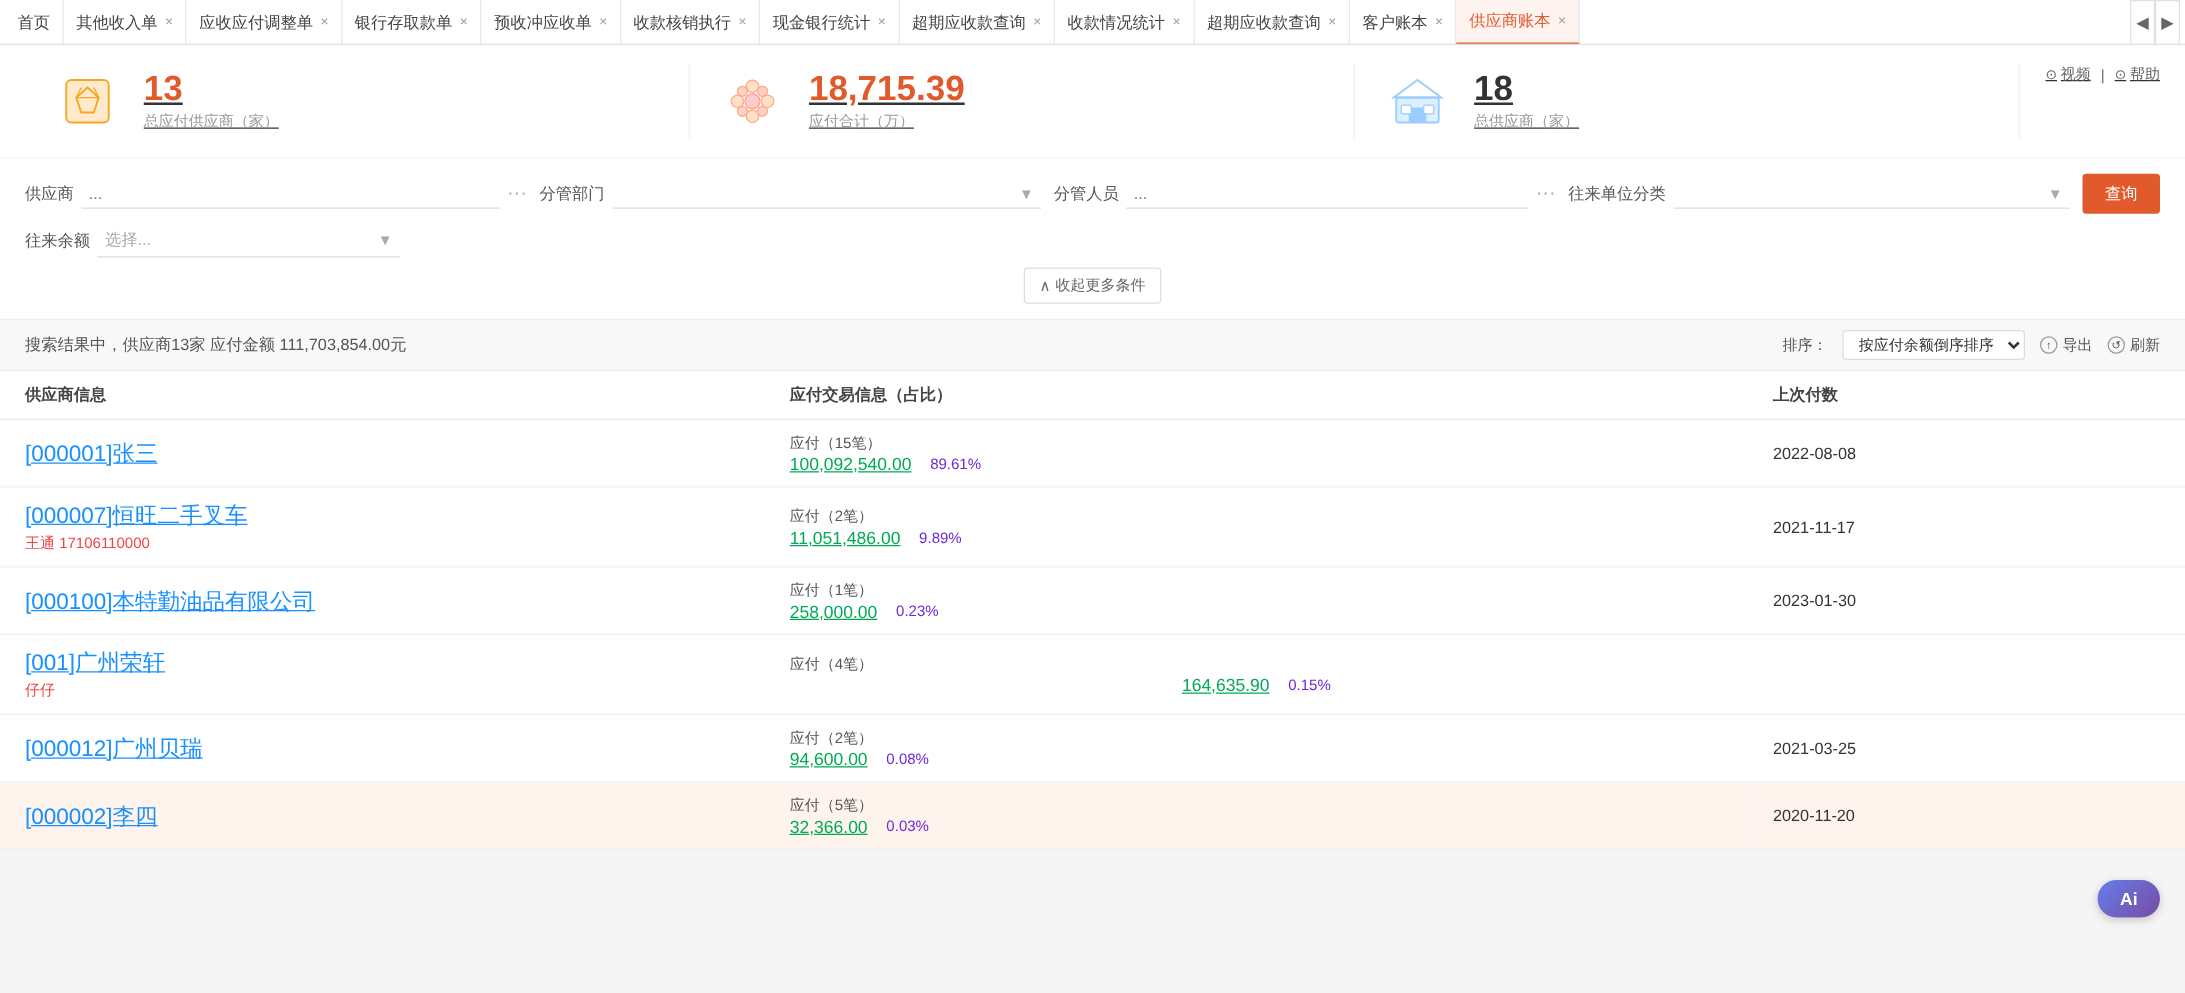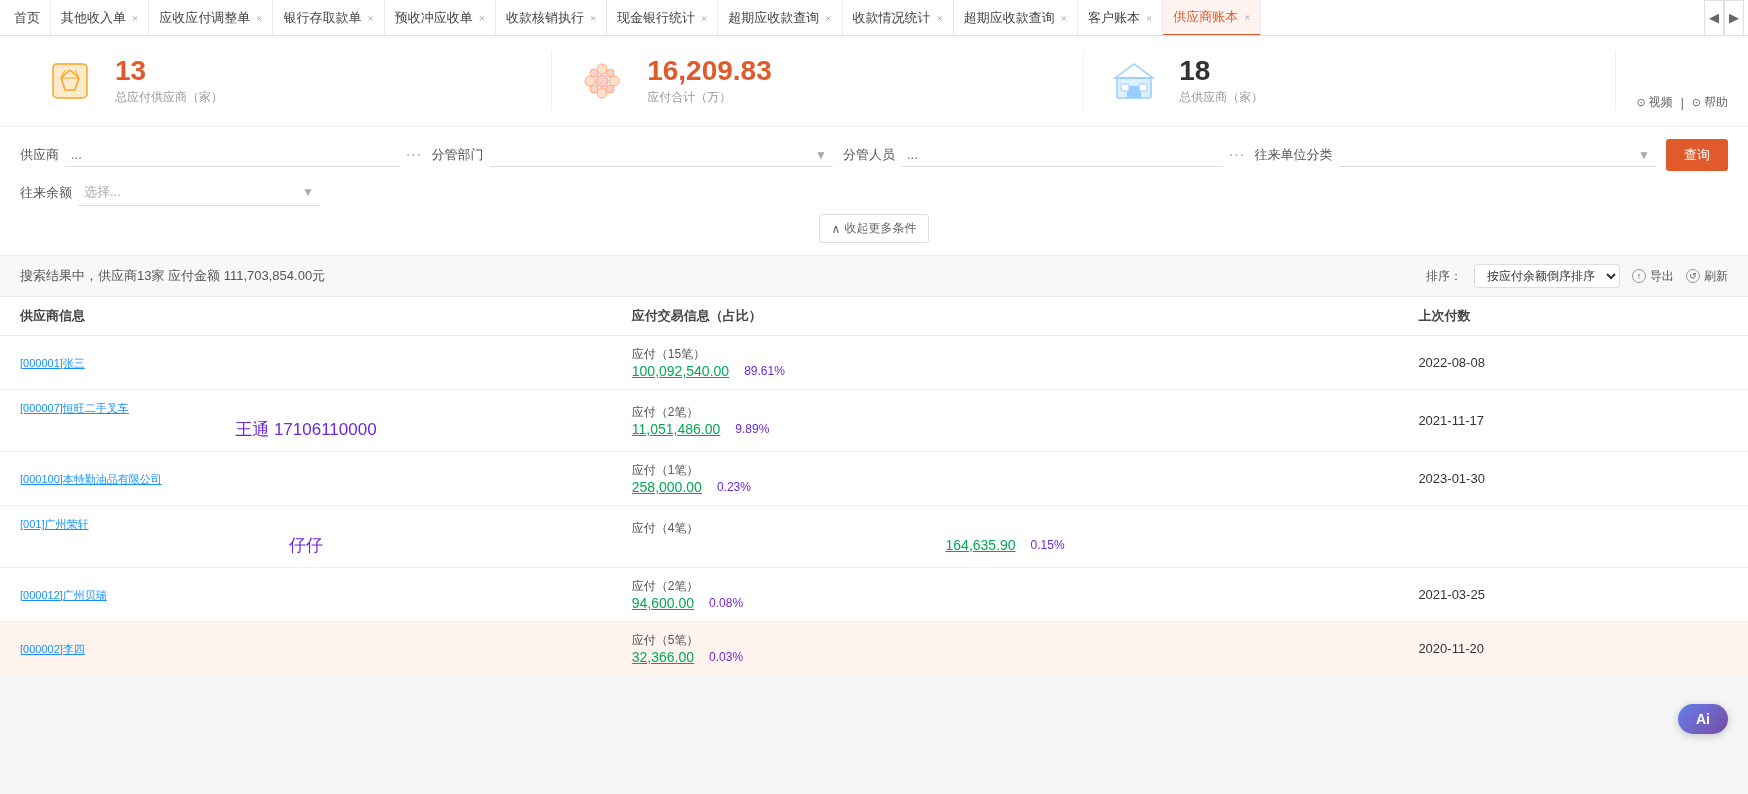--- a/index.html
+++ b/index.html
@@ -19,21 +19,20 @@
       display: inline-flex;
       align-items: center;
       padding: 0 10px;
       height: 36px;
       border-right: 1px solid #e8e8e8;
       white-space: nowrap;
       cursor: pointer;
       font-size: 13px;
       color: #444;
       flex-shrink: 0;
-      font-family: Liberation Serif, serif;
     }
     .nav-tab.active { background: #fff3f0; color: #e05a2b; border-bottom: 2px solid #e05a2b; }
     .nav-tab .close-btn {
       margin-left: 6px;
       color: #999;
       font-size: 11px;
       cursor: pointer;
     }
     .nav-arrows {
       display: flex;
@@ -48,24 +47,25 @@
       align-items: center;
       justify-content: center;
       cursor: pointer;
       color: #666;
       border: 1px solid #e0e0e0;
     }
 
     
     .stats-bar {
       display: flex;
-      align-items: flex-end;
+      align-items: flex-start;
       padding: 15px 20px;
       background: #fff;
       border-bottom: 1px solid #f0f0f0;
+      text-decoration: underline;
     }
     .stat-item {
       display: flex;
       align-items: center;
       flex: 1;
       padding: 0 20px;
       border-right: 1px solid #f0f0f0;
     }
     .stat-item:last-child { border-right: none; }
     .stat-icon {
@@ -247,27 +247,26 @@
     .data-table td {
       padding: 10px 20px;
       font-size: 13px;
       color: #333;
       vertical-align: middle;
     }
     .supplier-link {
       color: #1890ff;
       text-decoration: underline;
       cursor: pointer;
-      font-size: 11px;
+      font-size: 18px;
     }
     .supplier-contact {
-      font-size: 17px;
-      color: #6d28d9;
+      font-size: 12px;
+      color: #ef4444;
       margin-top: 2px;
-      text-align: center;
     }
     .amount-label { font-size: 12px; color: #555; }
     .amount-value {
       color: #00aa55;
       font-size: 14px;
       font-weight: 500;
       text-decoration: underline;
       cursor: pointer;
     }
     .amount-percent { font-size: 12px; color: #6d28d9; margin-left: 15px; }
@@ -384,21 +383,21 @@
         <circle cx="25" cy="37" r="5" fill="#ffe0cc" stroke="#ffaa77" stroke-width="1"></circle>
         <circle cx="13" cy="25" r="5" fill="#ffe0cc" stroke="#ffaa77" stroke-width="1"></circle>
         <circle cx="37" cy="25" r="5" fill="#ffe0cc" stroke="#ffaa77" stroke-width="1"></circle>
         <circle cx="17" cy="17" r="4" fill="#ffd0cc" stroke="#ffaa77" stroke-width="1"></circle>
         <circle cx="33" cy="17" r="4" fill="#ffd0cc" stroke="#ffaa77" stroke-width="1"></circle>
         <circle cx="17" cy="33" r="4" fill="#ffd0cc" stroke="#ffaa77" stroke-width="1"></circle>
         <circle cx="33" cy="33" r="4" fill="#ffd0cc" stroke="#ffaa77" stroke-width="1"></circle>
       </svg>
     </div>
     <div class="stat-info">
-      <div class="stat-number">16,209.83</div>
+      <div class="stat-number">18,715.39</div>
       <div class="stat-label">应付合计（万）</div>
     </div>
   </div>
 
   <div class="stat-item">
     <div class="stat-icon">
       <svg viewBox="0 0 50 50" fill="none">
         <rect x="8" y="22" width="34" height="20" rx="2" fill="#ddf0ff" stroke="#99ccff" stroke-width="1.5"></rect>
         <polygon points="6,22 25,8 44,22" fill="none" stroke="#99ccff" stroke-width="1.5"></polygon>
         <rect x="18" y="30" width="14" height="12" rx="1" fill="#99ccff"></rect>

